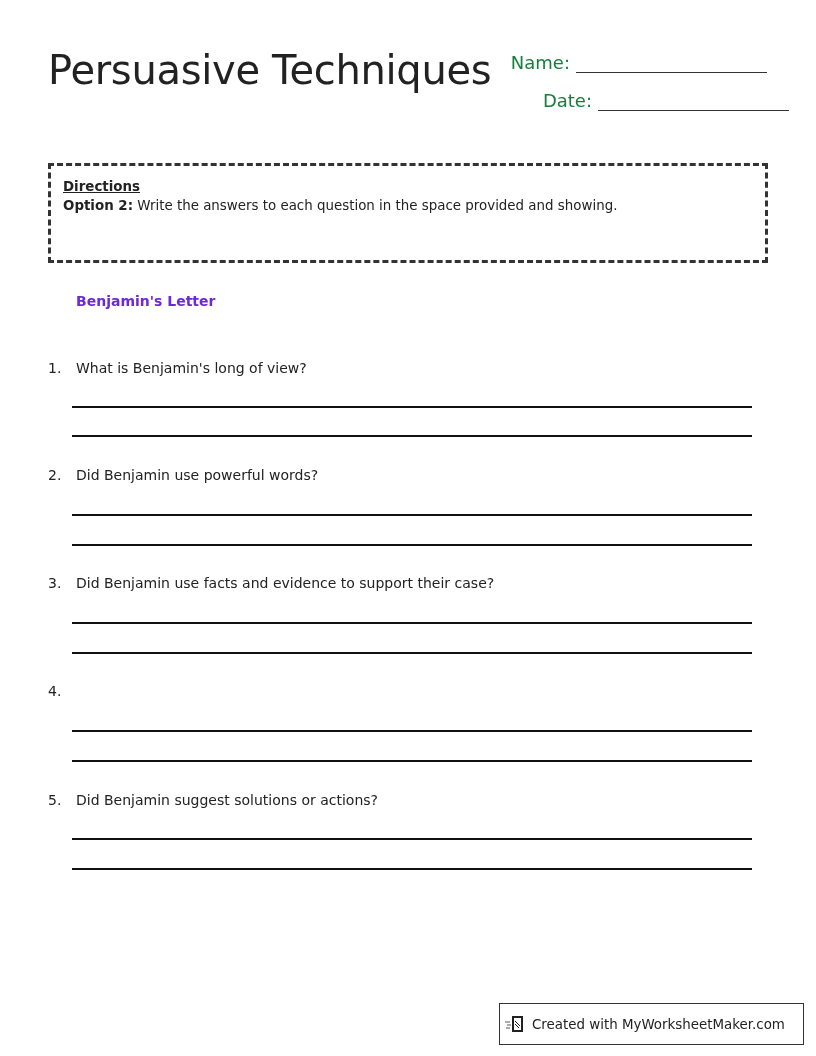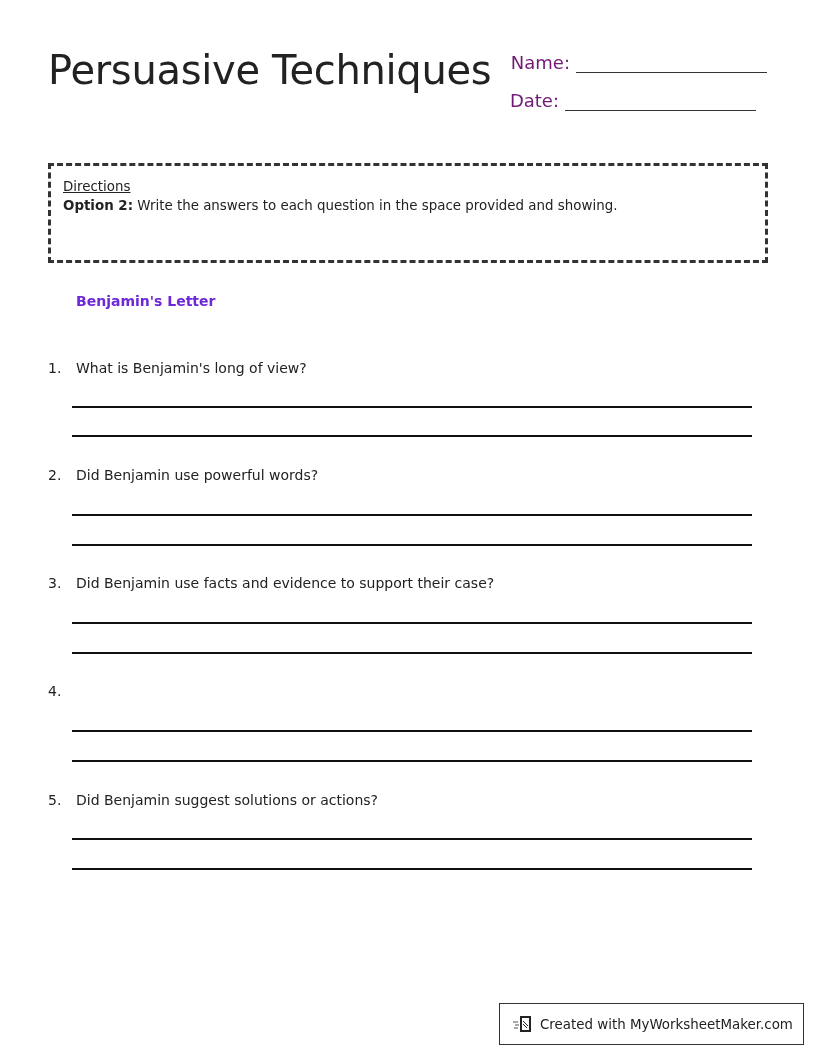--- a/index.html
+++ b/index.html
@@ -1,41 +1,41 @@
 <!DOCTYPE html>
 <html><head>
   <meta charset="utf-8">
   <style>
     html, body { margin: 0; padding: 0; background: #ffffff; }
     body { width: 816px; height: 1056px; position: relative; overflow: hidden;
            font-family: "DejaVu Sans", "Liberation Sans", sans-serif; color: #222; }
     .title { position: absolute; left: 48px; top: 47px; font-size: 40px; font-weight: normal;
              color: #222; letter-spacing: -0.3px; margin: 0; }
     .field { position: absolute; display: flex; align-items: flex-end; }
-    .field-label { font-size: 18px; color: #701a75; text-align: right; width: 80px; margin-right: 6px; }
+    .field-label { font-size: 18px; color: #15803d; text-align: right; width: 80px; margin-right: 6px; }
     .field-line { width: 191px; border-bottom: 1.5px solid #333; height: 20px; }
     .name-field { left: 490px; top: 52px; }
-    .date-field { left: 479px; top: 90px; }
+    .date-field { left: 512px; top: 90px; }
 
     .directions { position: absolute; left: 48px; top: 163px; width: 714px; height: 94px;
                   border: 3px dashed #333; box-sizing: content-box; padding: 0; }
     .directions-inner { padding: 11px 12px 0 12px; font-size: 13.4px; line-height: 19px; color: #222; }
-    .dir-heading { font-weight: normal; text-decoration: underline; display: block; }
+    .dir-heading { font-weight: bold; text-decoration: underline; display: block; }
     .opt-label { font-weight: bold; }
 
     .section-title { position: absolute; left: 76px; top: 293px; font-size: 14px; font-weight: bold; color: #6d28d9; }
 
     .question { position: absolute; left: 48px; width: 704px; }
     .q-row { display: flex; font-size: 14px; color: #222; }
     .q-num { width: 28px; }
     .answer-line { position: absolute; left: 24px; width: 680px; height: 0; border-top: 2px solid #111; }
 
     .footer { position: absolute; left: 499px; top: 1003px; width: 305px; height: 42px;
               border: 1.5px solid #333; box-sizing: border-box; display: flex; align-items: center;
-              padding-left: 12px; font-size: 13.4px; color: #222; }
+              padding-left: 4px; font-size: 13.4px; color: #222; }
     .footer svg { margin-right: 6px; }
   </style>
 </head>
 <body>
 
 <h1 class="title">Persuasive Techniques</h1>
 
 <div class="field name-field">
   <span class="field-label">Name:</span>
   <span class="field-line"></span>

